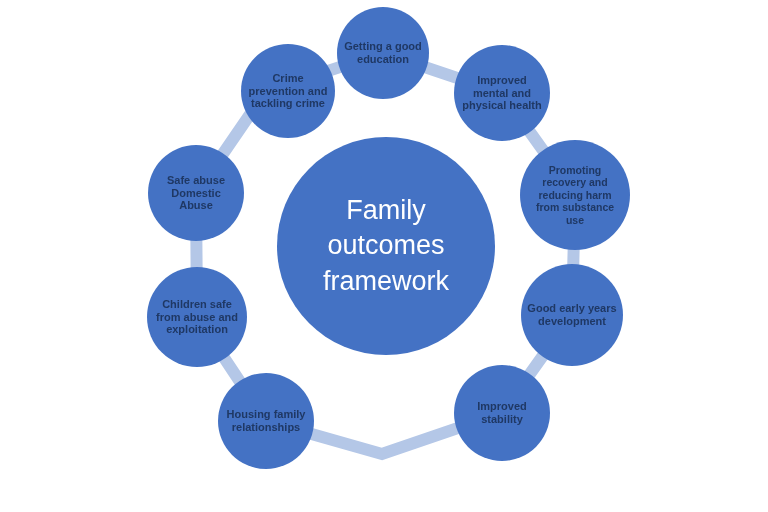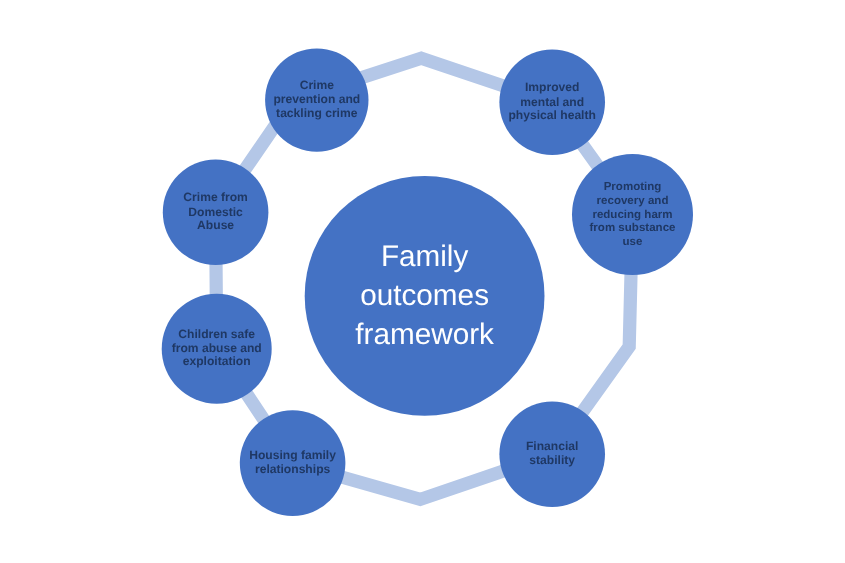--- a/index.html
+++ b/index.html
@@ -25,21 +25,21 @@
     text-align:center;
     color:var(--node-text);
     font-weight:700;
     font-size:11px;
     line-height:1.18;
     box-sizing:border-box;
     padding:6px;
   }
   .node span{display:block;width:100%;}
   .center{
-    left:277px;top:160px;width:218px;height:218px;
+    left:277px;top:137px;width:218px;height:218px;
     color:var(--center-text);
     font-weight:400;
     font-size:27px;
     line-height:1.3;
     padding:14px;
     justify-content:center;
   }
   
   .n0{left:337px;top:7px;  width:92px; height:92px;}   
   .n1{left:454px;top:45px; width:96px; height:96px;align-items:center;}
@@ -58,35 +58,41 @@
 <div class="canvas">
 
   <svg class="ring" width="768" height="512" viewBox="0 0 768 512" aria-hidden="true">
     <polygon points="383,53 502,93 575,195 572,315 502,413 382,454 266,421 197,317 196,193 266,91" fill="none" stroke="var(--connector)" stroke-width="12"></polygon>
   </svg>
 
   <div class="node center">
     <span>Family outcomes framework</span>
   </div>
 
+  <div class="node n0">
+    <span>Getting a good education</span>
+  </div>
   <div class="node n1">
     <span>Improved mental and physical health</span>
   </div>
   <div class="node n2">
     <span>Promoting recovery and reducing harm from substance use</span>
   </div>
+  <div class="node n3">
+    <span>Good early years development</span>
+  </div>
   <div class="node n4">
-    <span>Financial stability</span>
+    <span>Improved stability</span>
   </div>
   <div class="node n6">
     <span>Housing family relationships</span>
   </div>
   <div class="node n7">
     <span>Children safe from abuse and exploitation</span>
   </div>
   <div class="node n8">
-    <span>Crime from Domestic Abuse</span>
+    <span>Safe abuse Domestic Abuse</span>
   </div>
   <div class="node n9">
     <span>Crime prevention and tackling crime</span>
   </div>
 
 </div>
 
 </body></html>

